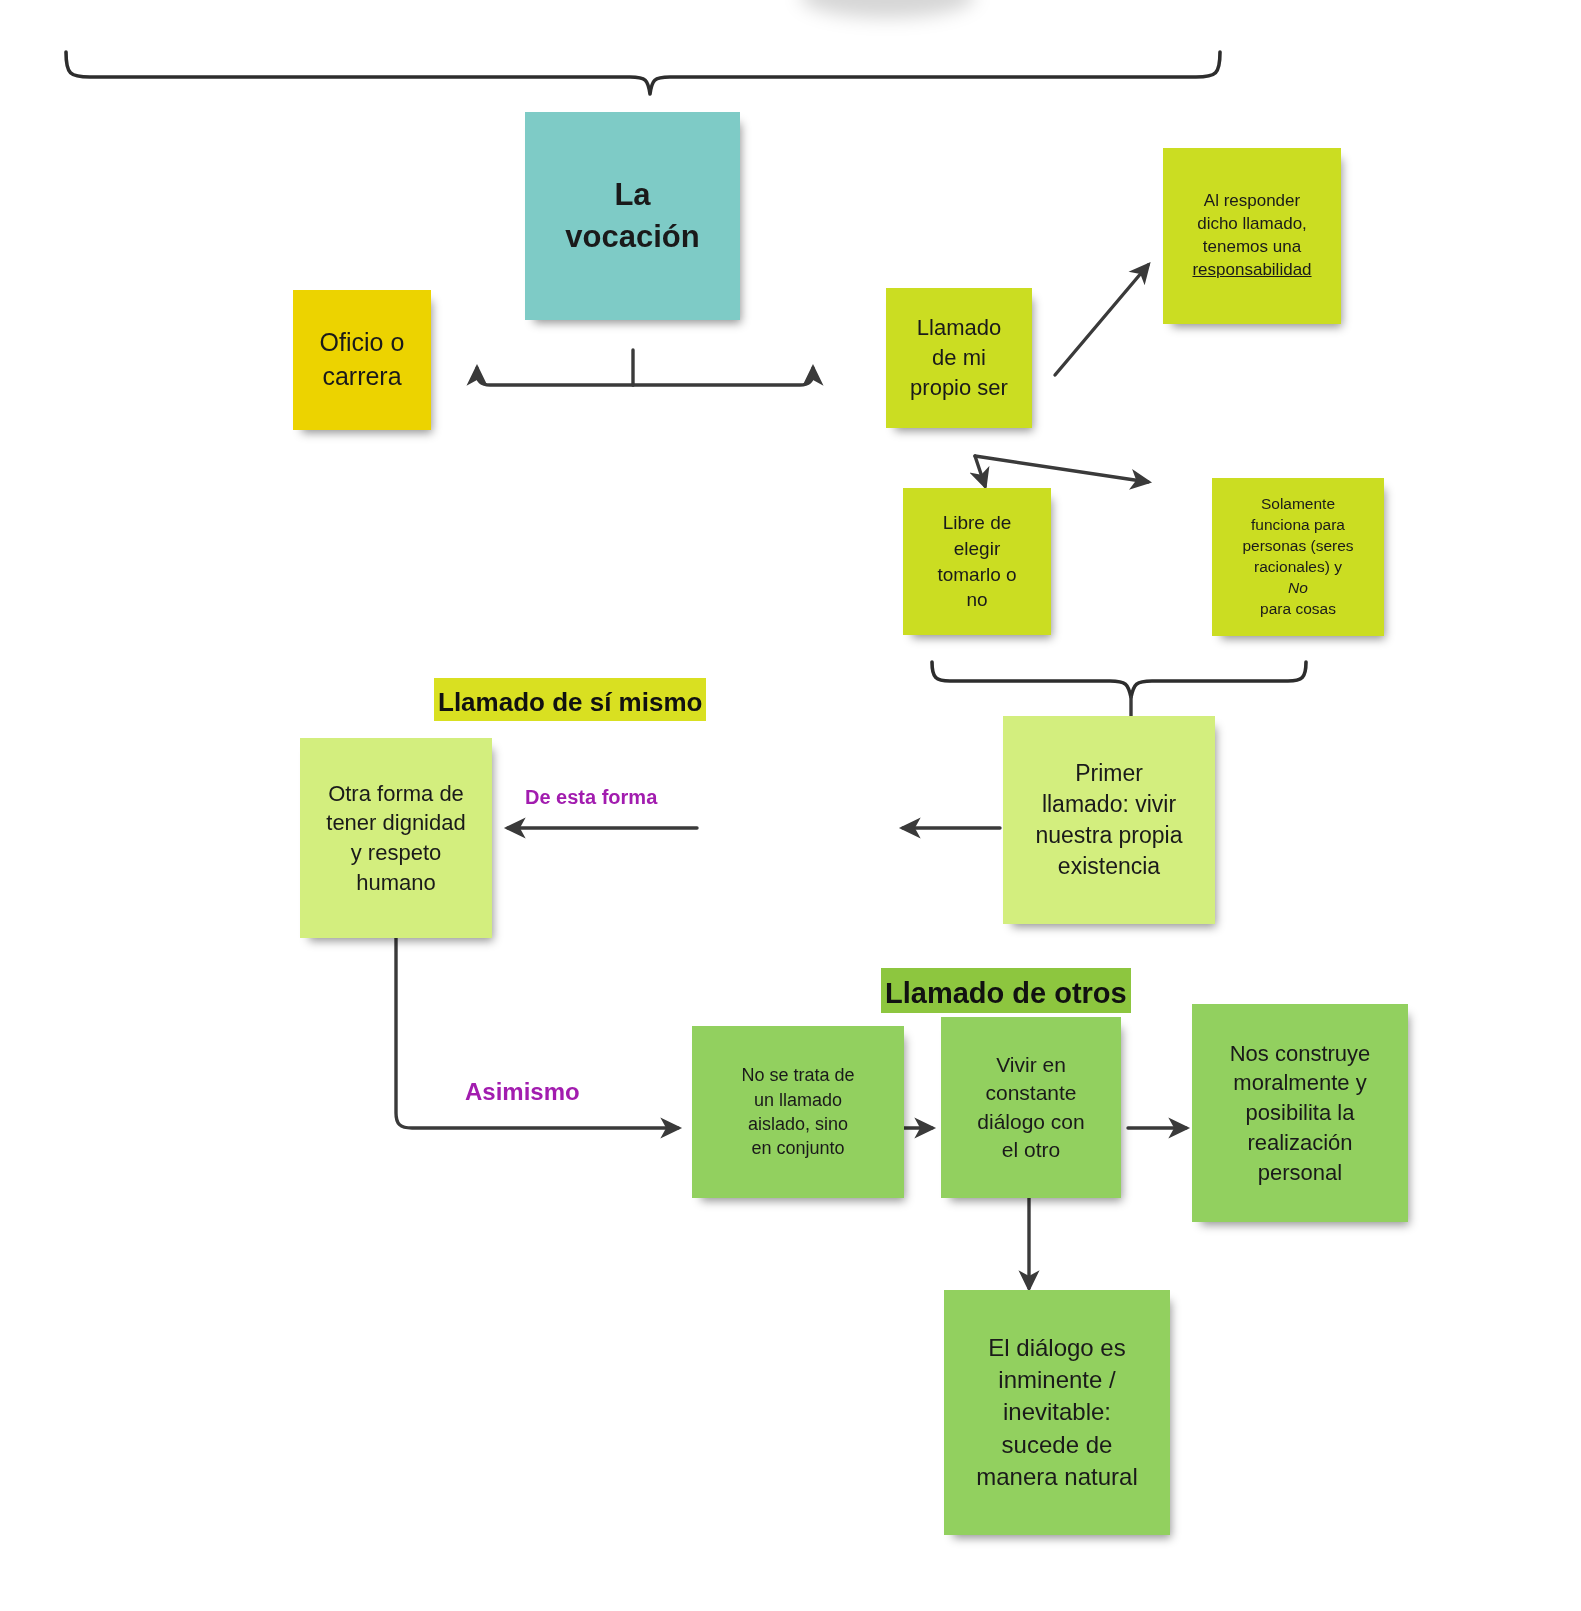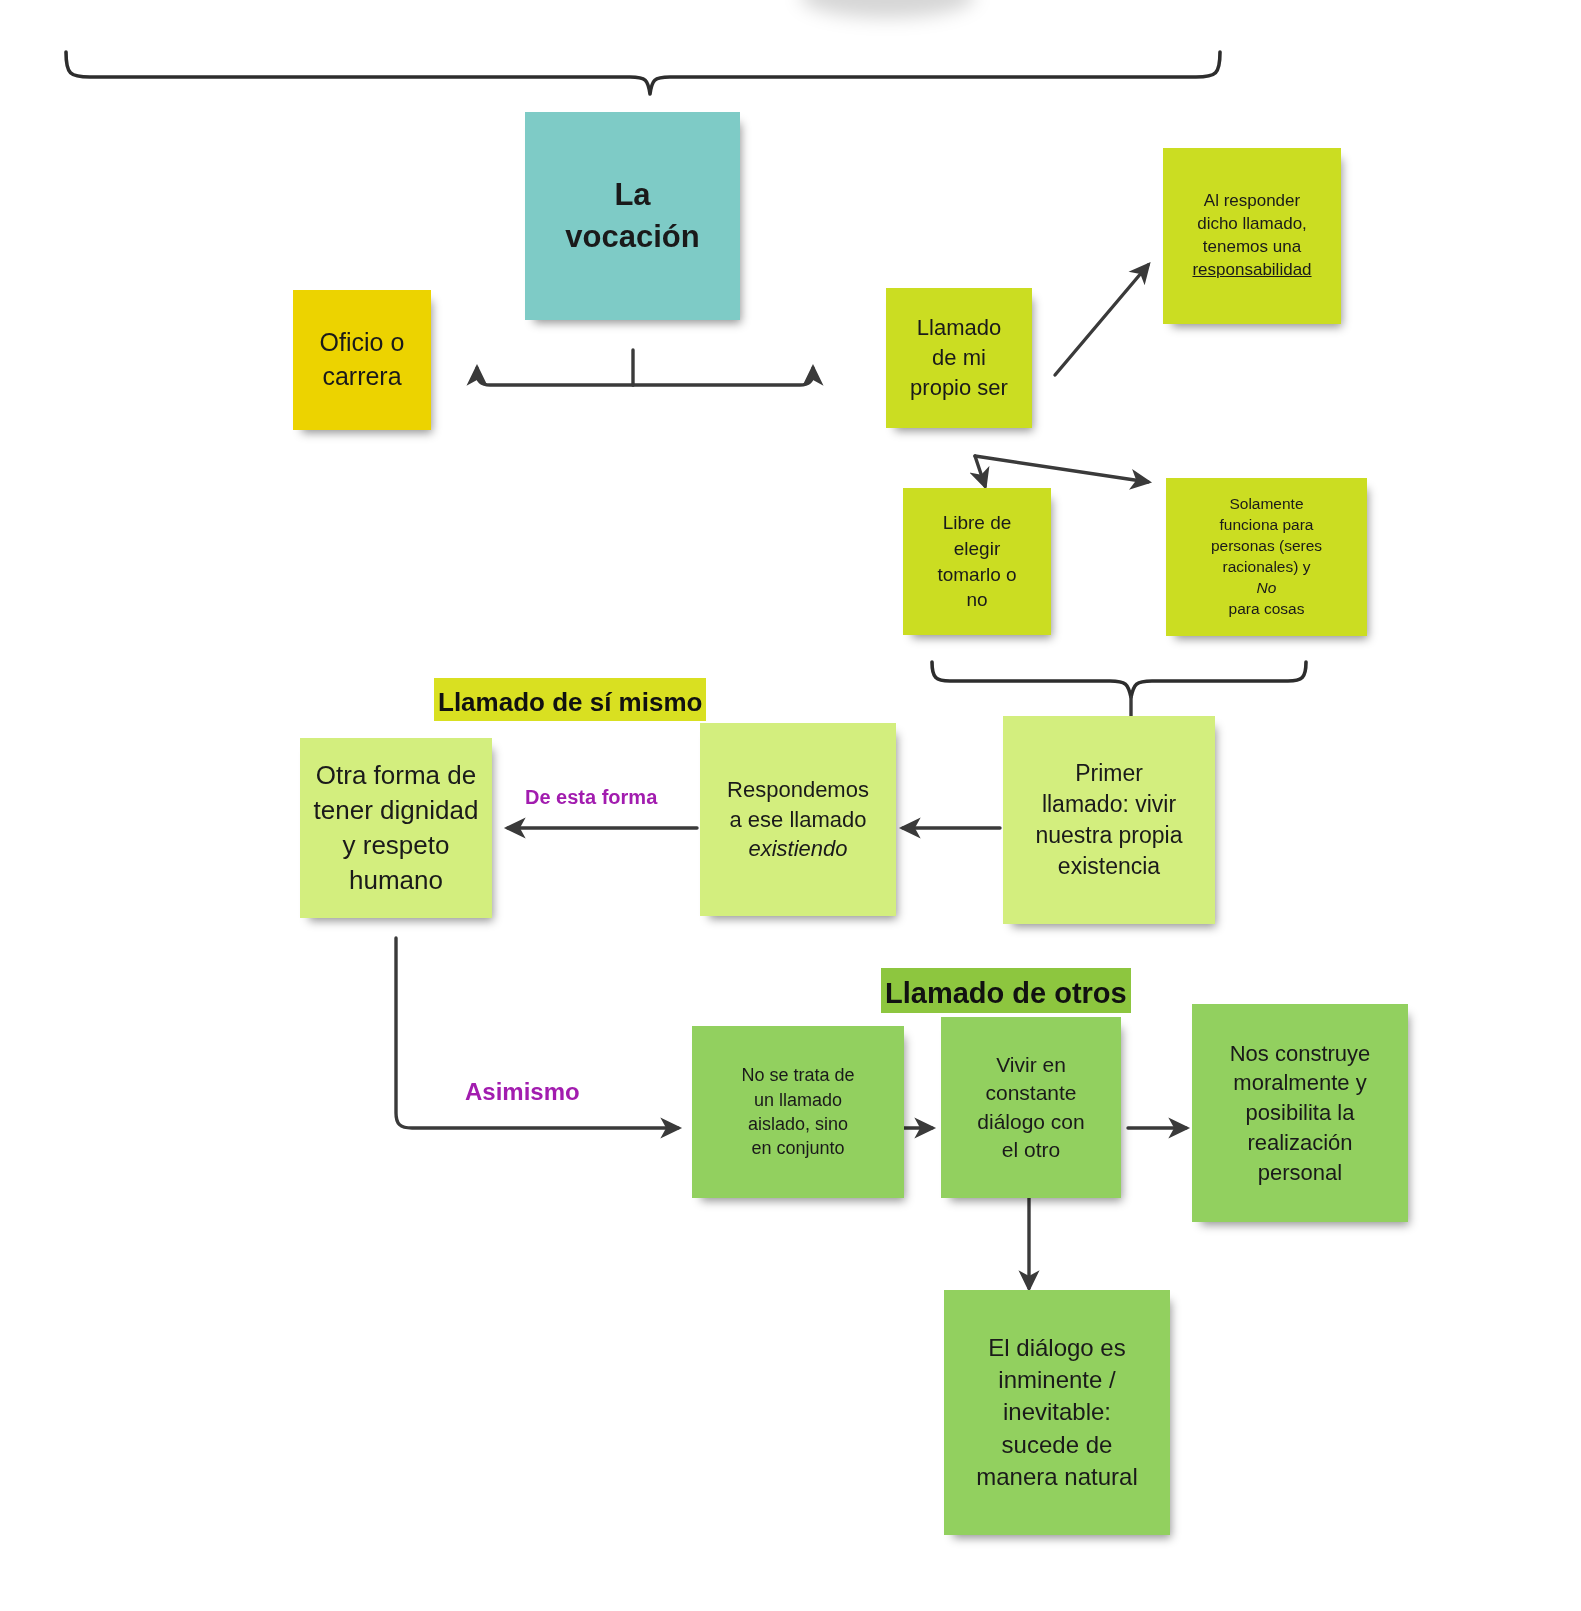--- a/index.html
+++ b/index.html
@@ -164,21 +164,21 @@
 
   <div class="note c-lime" style="left:903px; top:488px; width:148px; height:147px; font-size:19px;">
     <span>
       <span>Libre de</span>
       <span>elegir</span>
       <span>tomarlo o</span>
       <span>no</span>
     </span>
   </div>
 
-  <div class="note c-lime" style="left:1166px; top:478px; width:201px; height:158px; font-size:15.5px;">
+  <div class="note c-lime" style="left:1212px; top:478px; width:172px; height:158px; font-size:15.5px;">
     <span>
       <span>Solamente</span>
       <span>funciona para</span>
       <span>personas (seres</span>
       <span>
           <span>racionales) y </span>
           <span class="it">No</span>
         </span>
       <span>para cosas</span>
     </span>
@@ -186,29 +186,22 @@
 
   <div class="note c-lime2" style="left:1003px; top:716px; width:212px; height:208px; font-size:23px;">
     <span>
       <span>Primer</span>
       <span>llamado: vivir</span>
       <span>nuestra propia</span>
       <span>existencia</span>
     </span>
   </div>
 
-  <div class="note c-lime2" style="left:700px; top:723px; width:196px; height:193px; font-size:22px;">
-    <span>
-      <span>Respondemos</span>
-      <span>a ese llamado</span>
-      <span class="it">existiendo</span>
-    </span>
-  </div>
-
-  <div class="note c-lime2" style="left:300px; top:738px; width:192px; height:180px; font-size:26px;">
+
+  <div class="note c-lime2" style="left:300px; top:738px; width:192px; height:200px; font-size:22px;">
     <span>
       <span>Otra forma de</span>
       <span>tener dignidad</span>
       <span>y respeto</span>
       <span>humano</span>
     </span>
   </div>
 
   <div class="note c-green" style="left:692px; top:1026px; width:212px; height:172px; font-size:18px;">
     <span>

